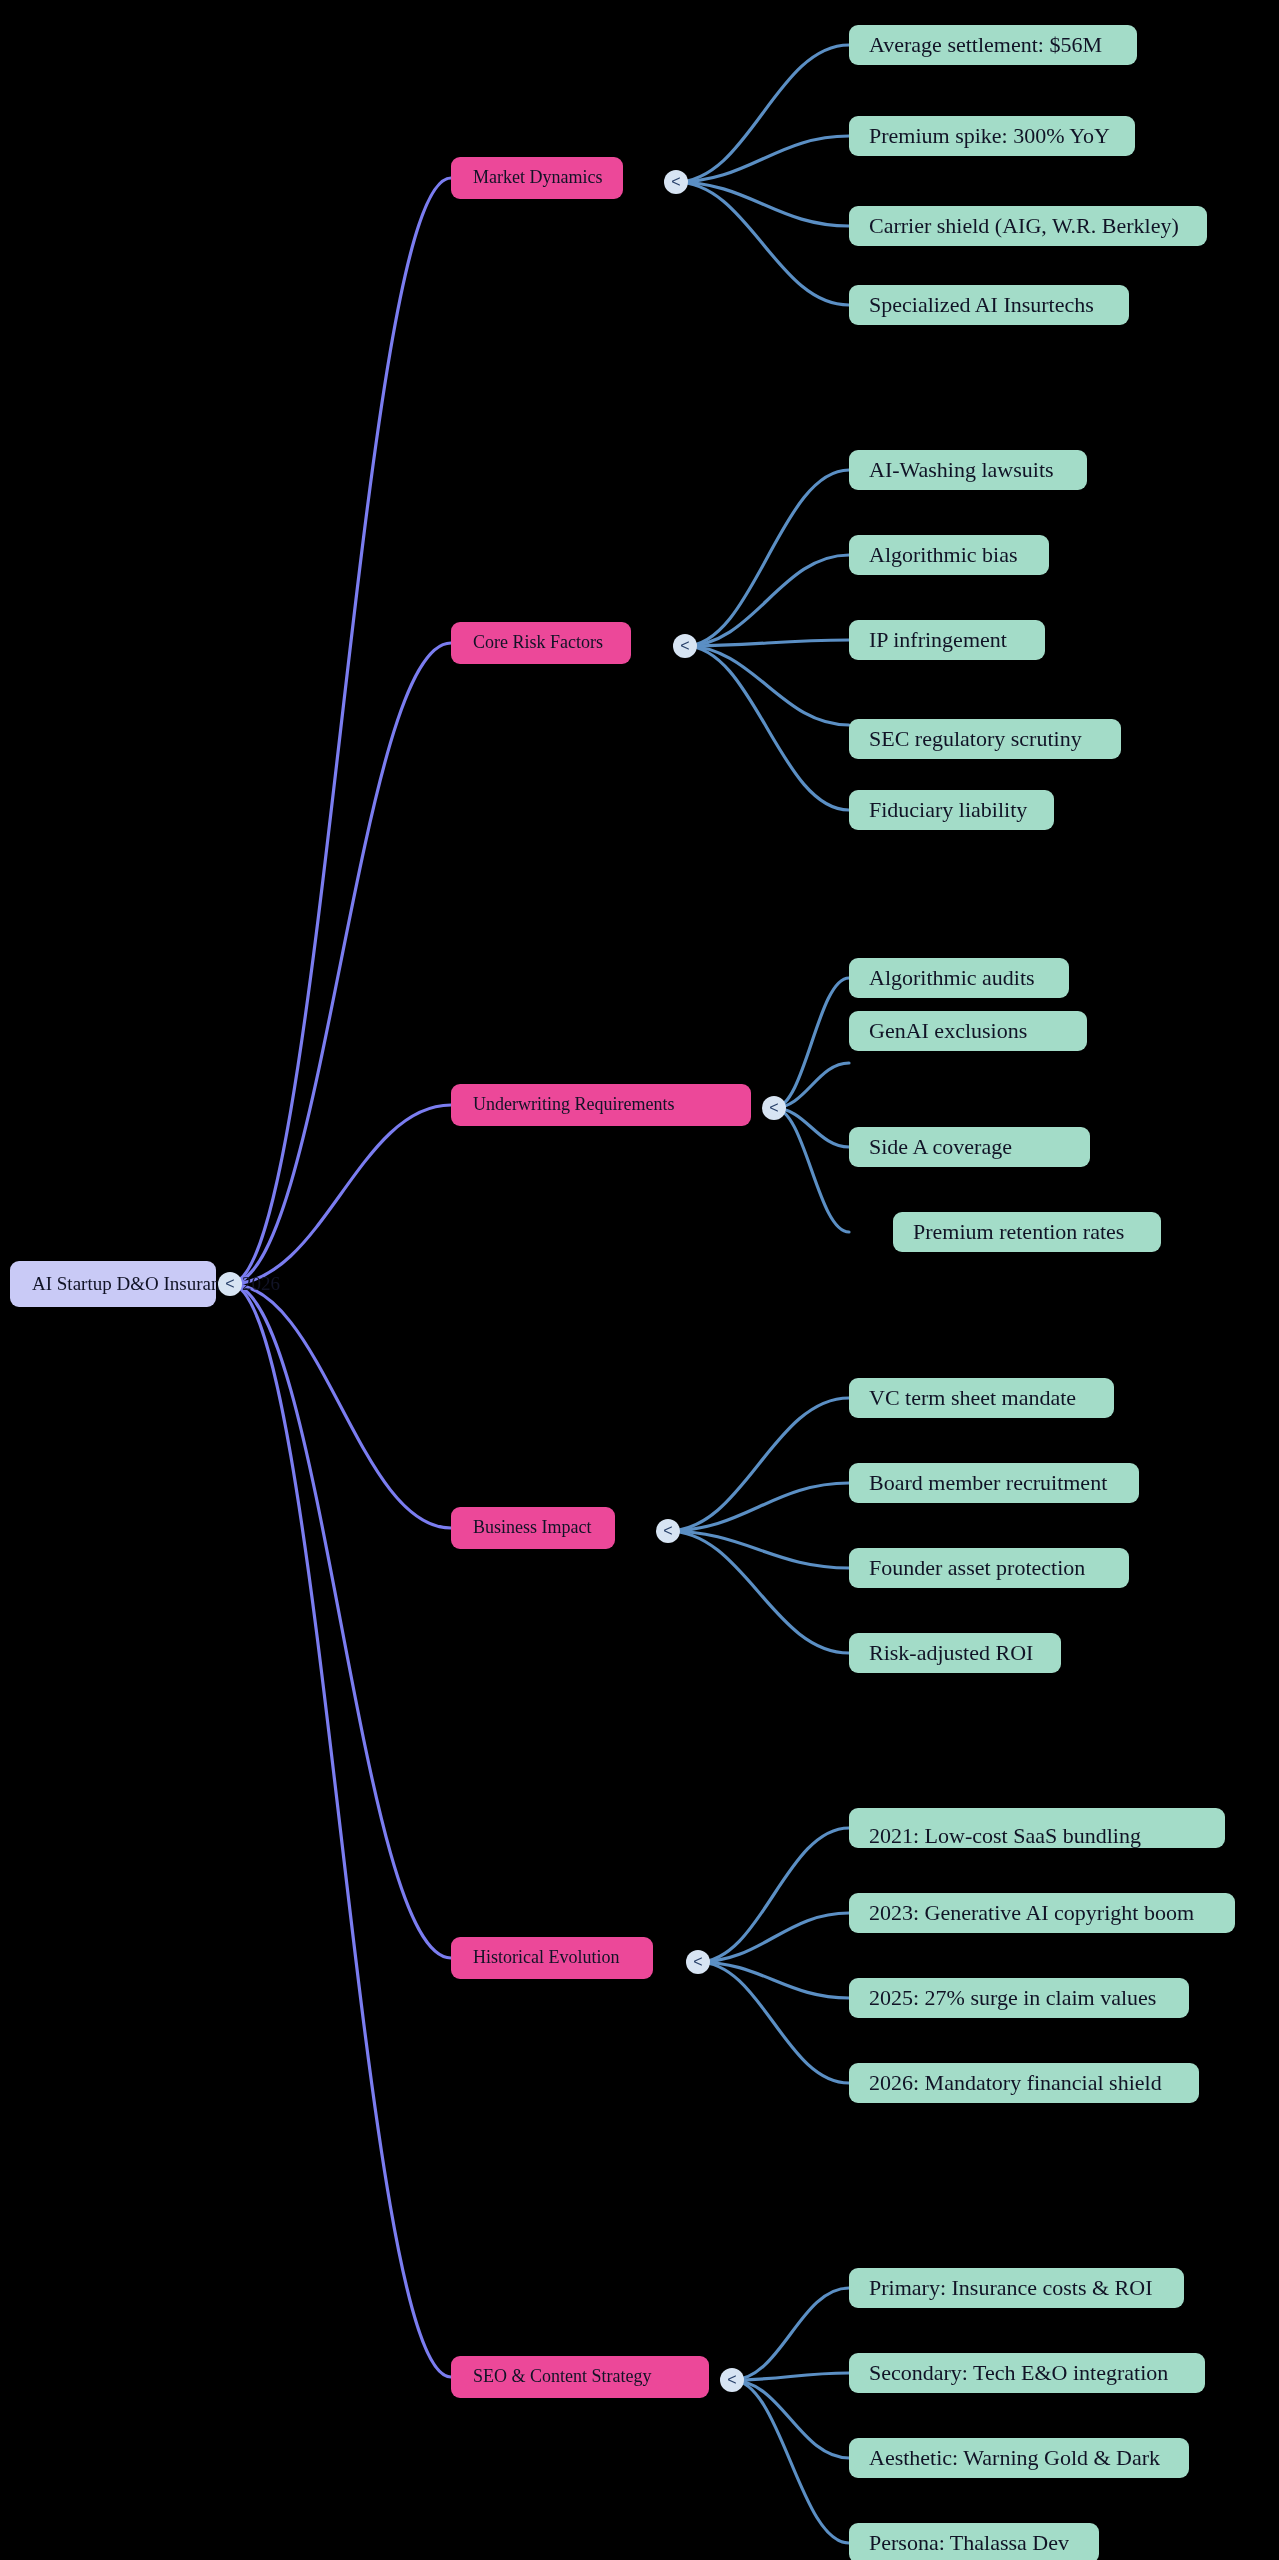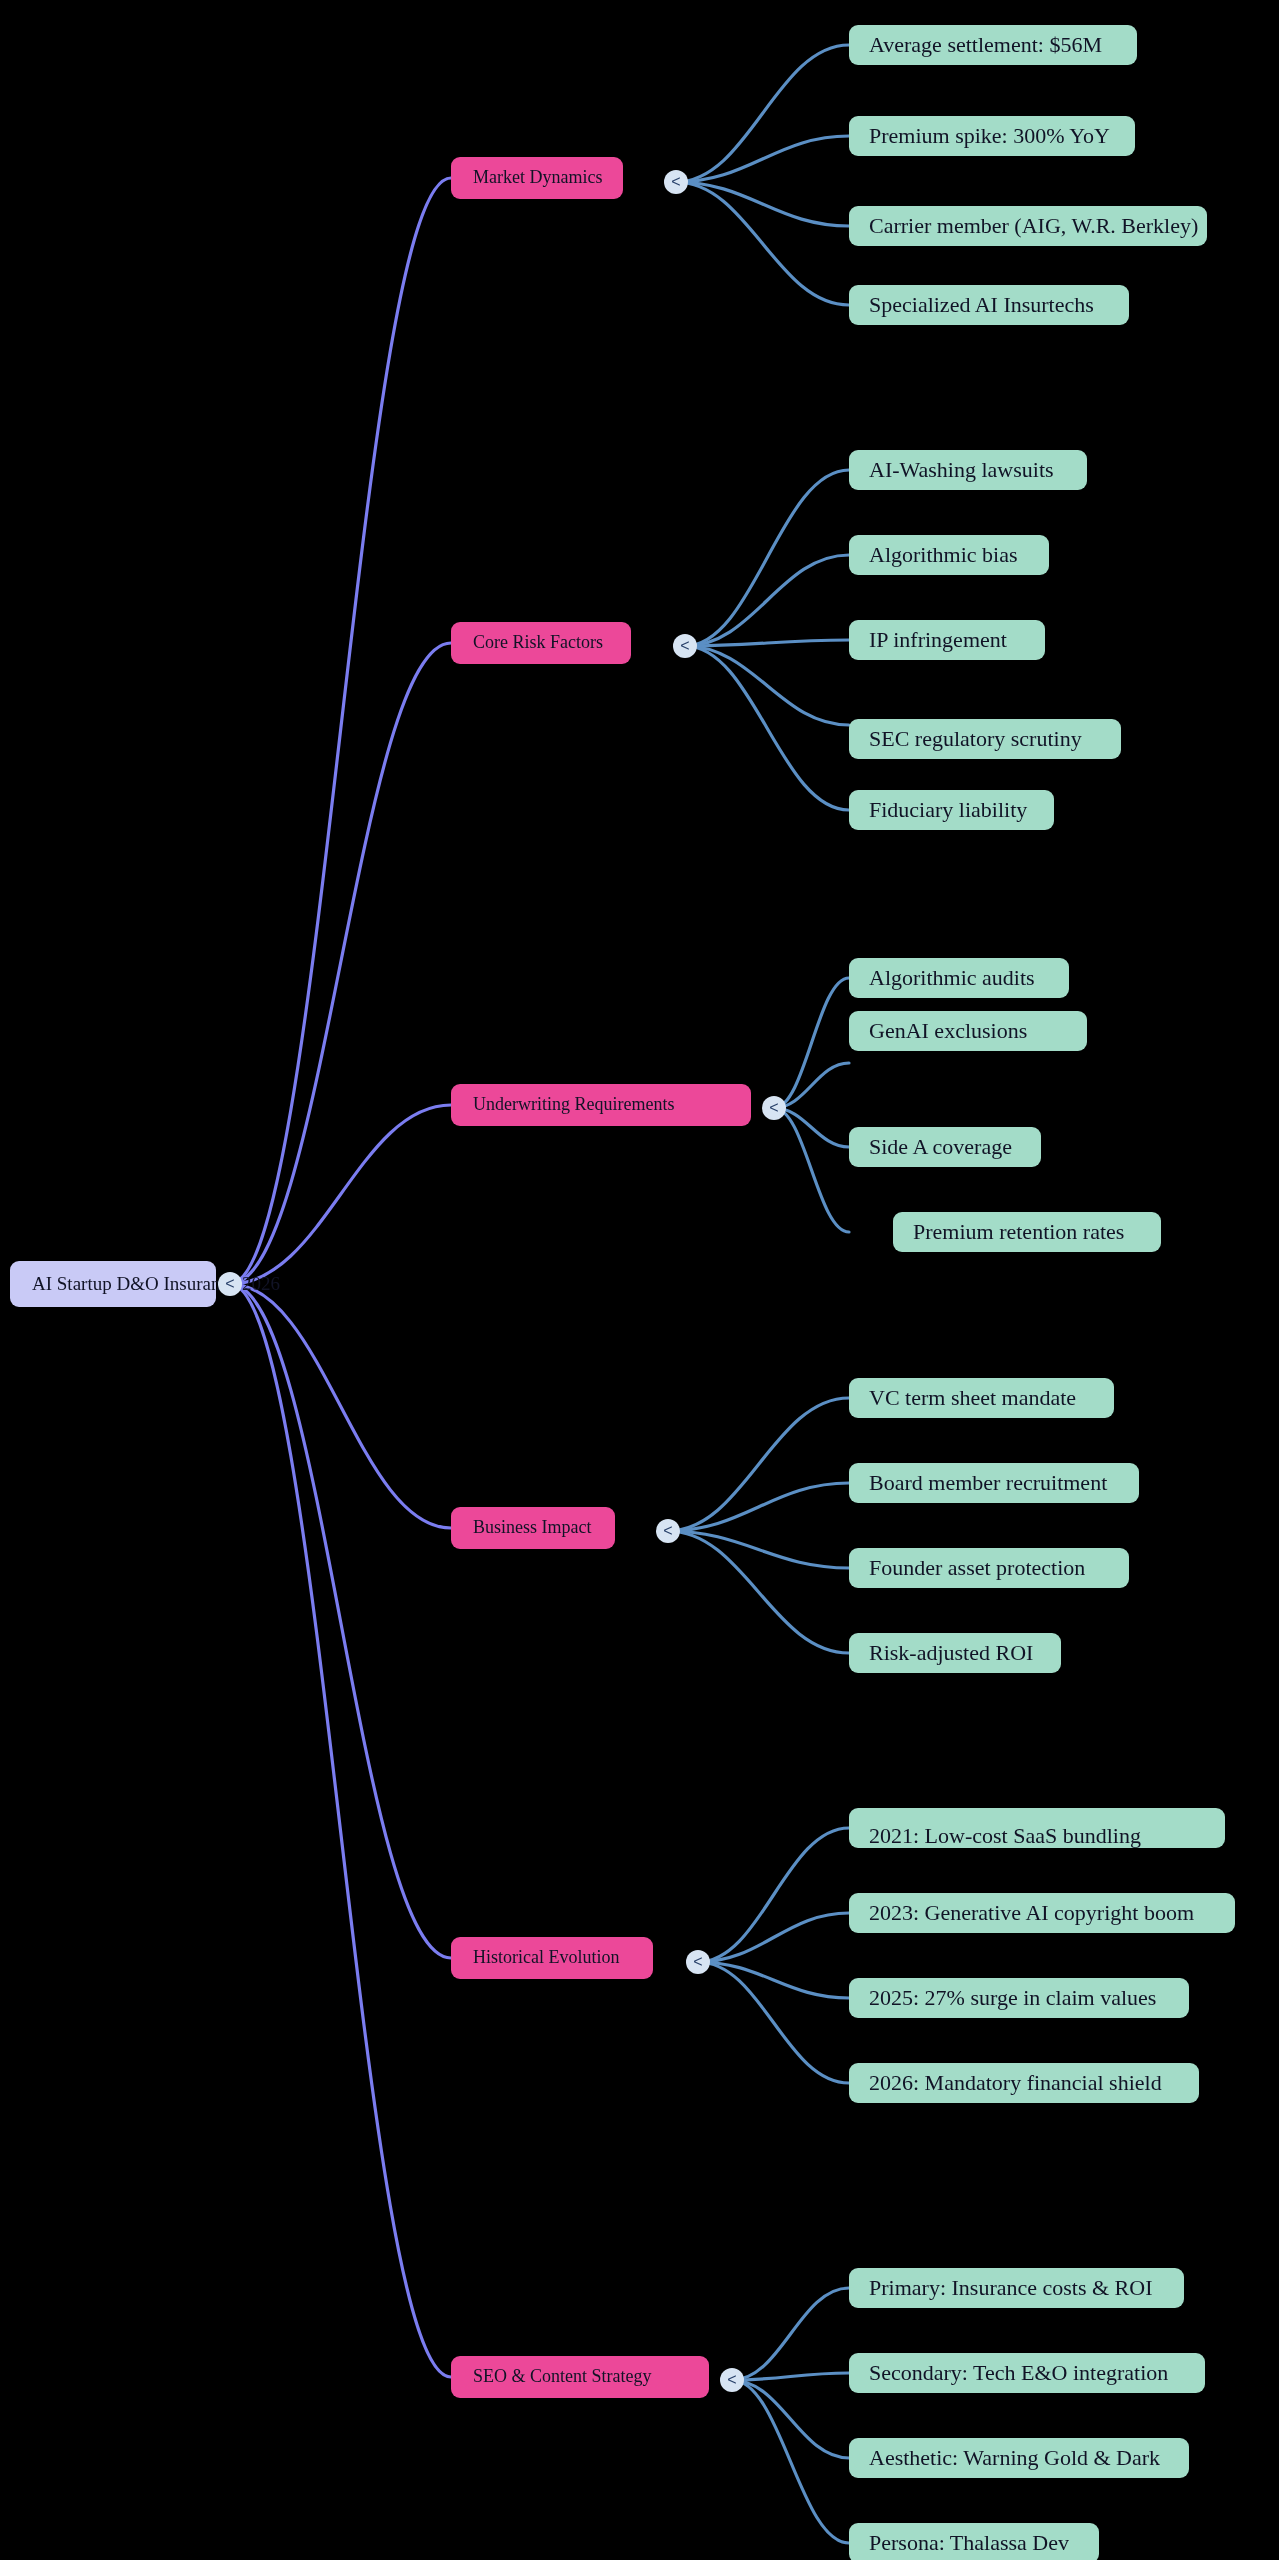--- a/index.html
+++ b/index.html
@@ -132,21 +132,21 @@
         <span>Market Dynamics</span>
       </div>
       <div class="collapse-toggle" style="left: 664px; top: 170px;">&lt;</div>
       <div class="node-box node-leaf" style="left: 849px; top: 25px; width: 288px;">
         <span>Average settlement: $56M</span>
       </div>
       <div class="node-box node-leaf" style="left: 849px; top: 116px; width: 286px;">
         <span>Premium spike: 300% YoY</span>
       </div>
       <div class="node-box node-leaf" style="left: 849px; top: 206px; width: 358px;">
-        <span>Carrier member (AIG, W.R. Berkley)</span>
+        <span>Carrier shield (AIG, W.R. Berkley)</span>
       </div>
       <div class="node-box node-leaf" style="left: 849px; top: 285px; width: 280px;">
         <span>Specialized AI Insurtechs</span>
       </div>
       <div class="node-box node-branch" style="left: 451px; top: 622px; width: 180px;">
         <span>Core Risk Factors</span>
       </div>
       <div class="collapse-toggle" style="left: 673px; top: 634px;">&lt;</div>
       <div class="node-box node-leaf" style="left: 849px; top: 450px; width: 238px;">
         <span>AI-Washing lawsuits</span>
@@ -166,21 +166,21 @@
       <div class="node-box node-branch" style="left: 451px; top: 1084px; width: 300px;">
         <span>Underwriting Requirements</span>
       </div>
       <div class="collapse-toggle" style="left: 762px; top: 1096px;">&lt;</div>
       <div class="node-box node-leaf" style="left: 849px; top: 958px; width: 220px;">
         <span>Algorithmic audits</span>
       </div>
       <div class="node-box node-leaf" style="left: 849px; top: 1011px; width: 238px;">
         <span>GenAI exclusions</span>
       </div>
-      <div class="node-box node-leaf" style="left: 849px; top: 1127px; width: 192px;">
+      <div class="node-box node-leaf" style="left: 849px; top: 1127px; width: 241px;">
         <span>Side A coverage</span>
       </div>
       <div class="node-box node-leaf" style="left: 849px; top: 1212px; width: 268px; margin-left: 44px;">
         <span>Premium retention rates</span>
       </div>
       <div class="node-box node-branch" style="left: 451px; top: 1507px; width: 164px;">
         <span>Business Impact</span>
       </div>
       <div class="collapse-toggle" style="left: 656px; top: 1519px;">&lt;</div>
       <div class="node-box node-leaf" style="left: 849px; top: 1378px; width: 265px;">

